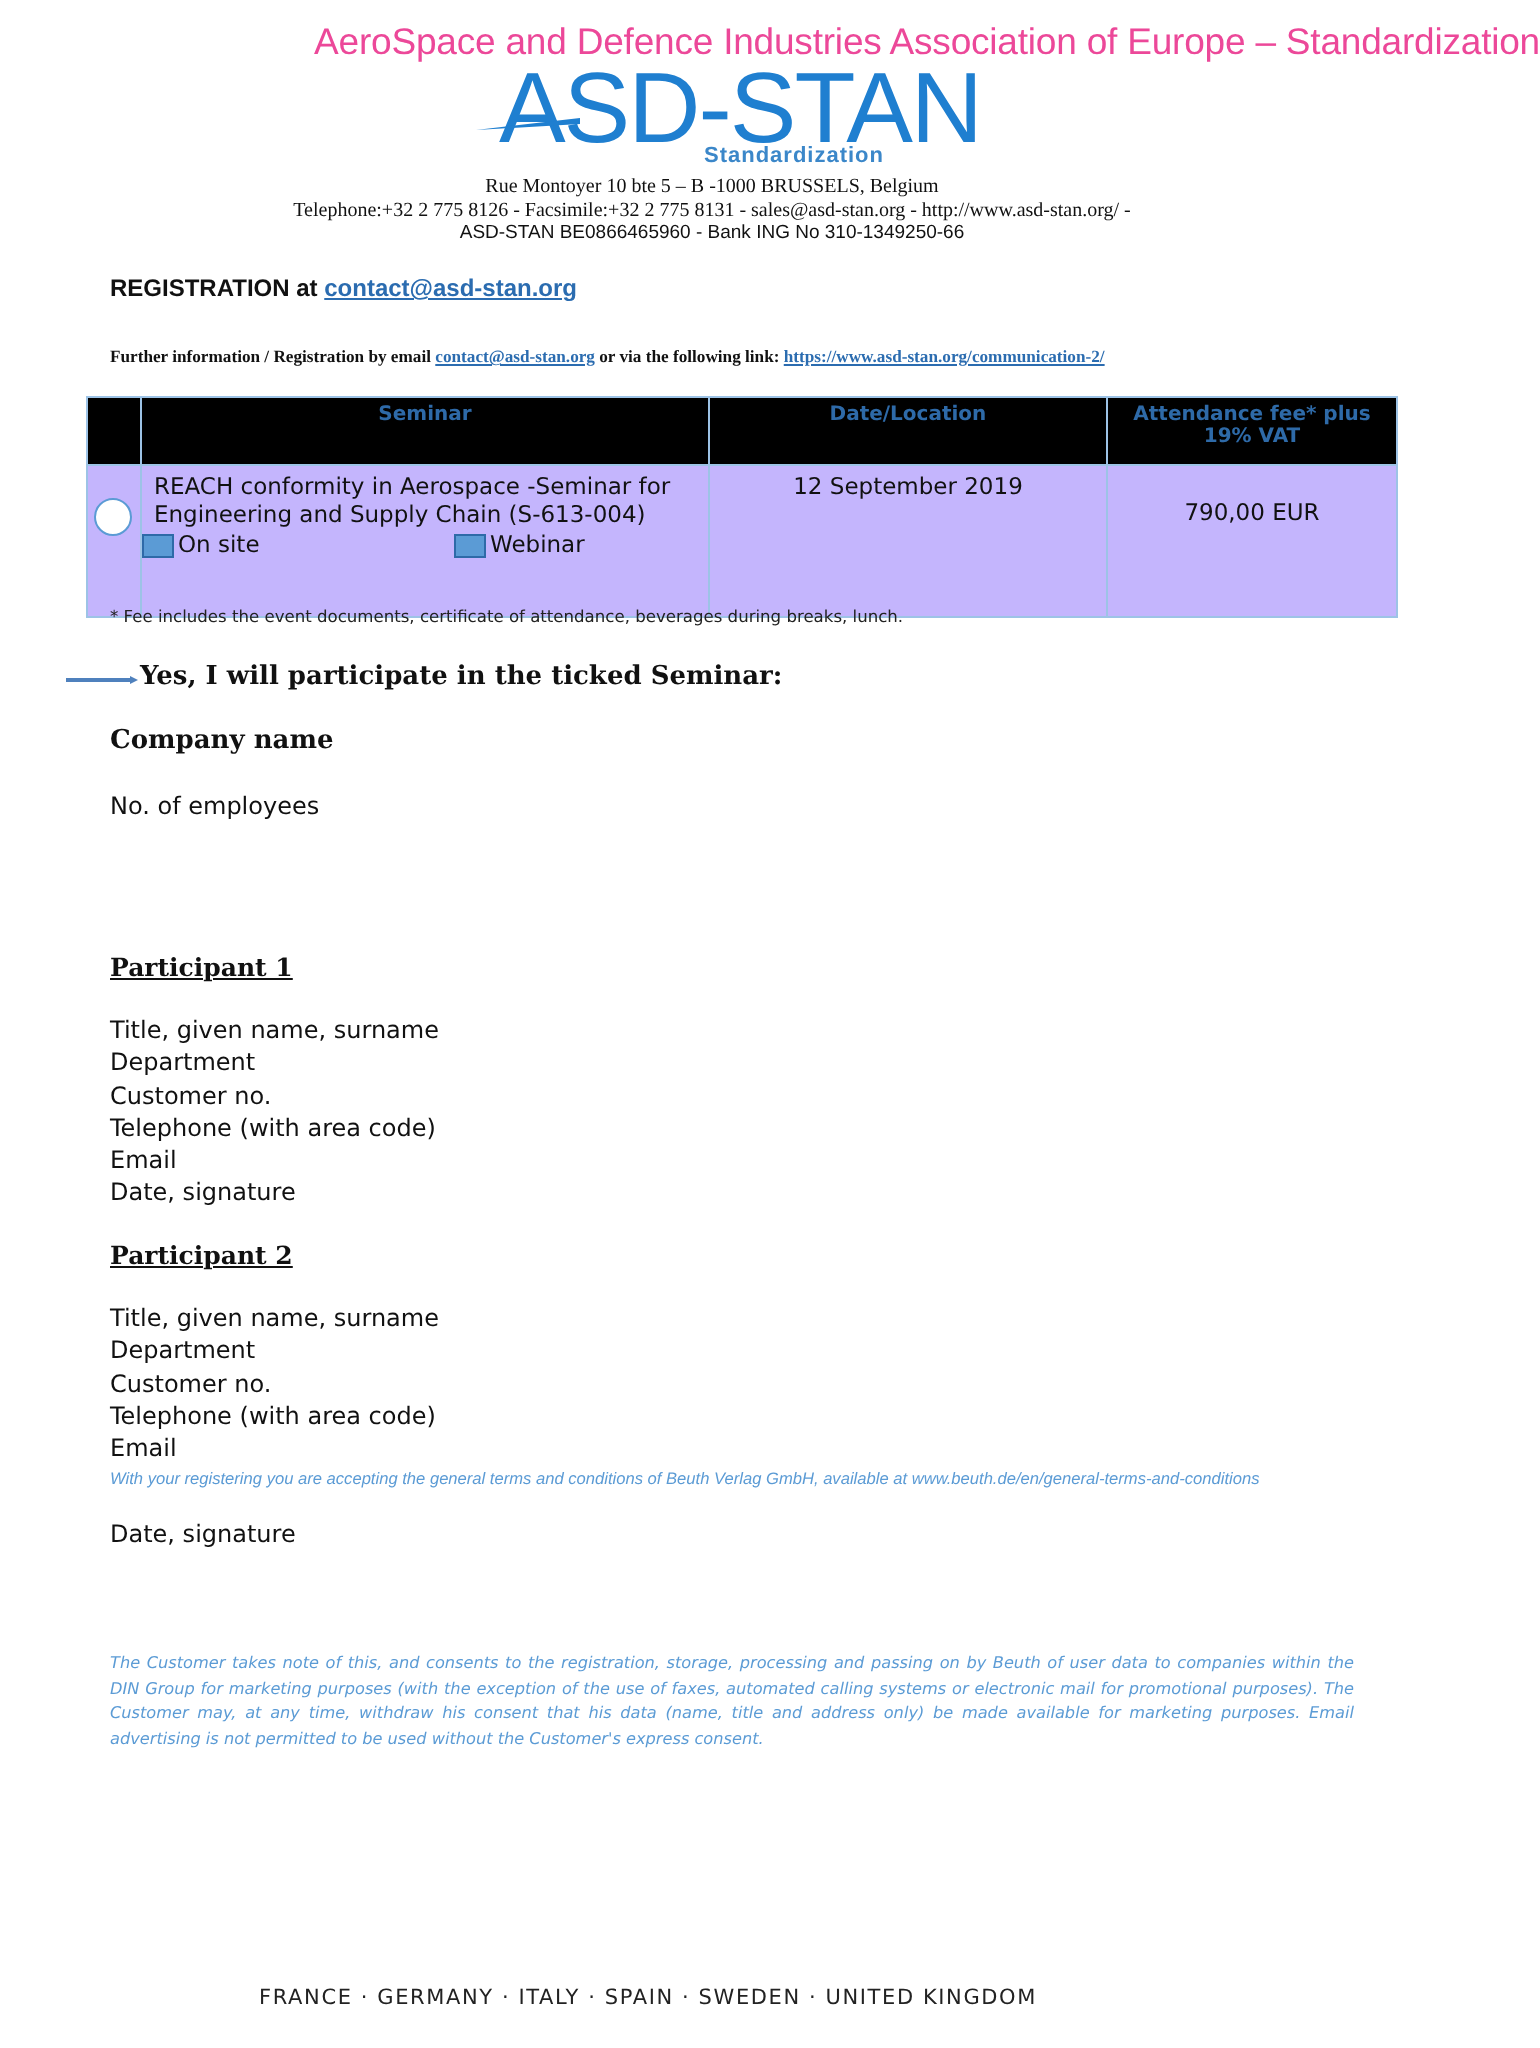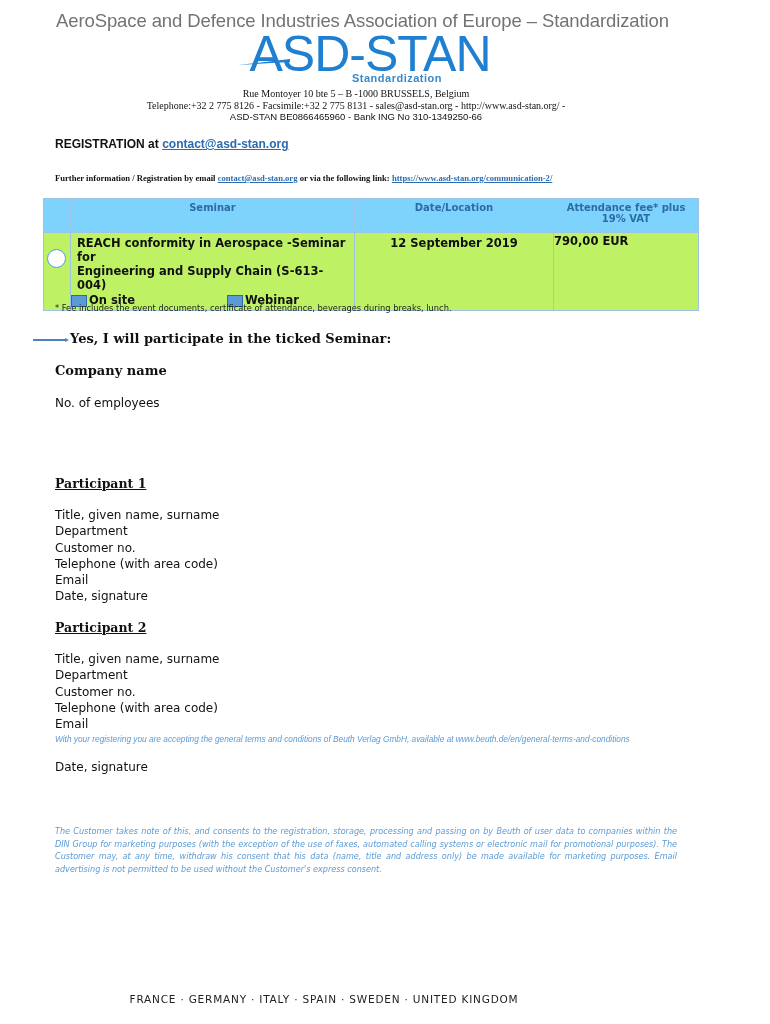--- a/index.html
+++ b/index.html
@@ -1,28 +1,28 @@
 <!DOCTYPE html>
 <html><head>
   <meta charset="utf-8">
   <style>
     html, body { margin: 0; padding: 0; background: #ffffff; }
     body { width: 770px; height: 1024px; position: relative; overflow: hidden; font-family: "Liberation Sans", sans-serif; color: #111; }
     .abs { position: absolute; }
-    .assoc-title { left: 0; width: 770px; text-align: left; padding-left: 56px; box-sizing: border-box; top: 10px; font-size: 18.5px; color: #737373; font-family: "Liberation Sans", sans-serif; letter-spacing: -0.1px; }
+    .assoc-title { left: 0; width: 770px; text-align: right; padding-left: 56px; box-sizing: border-box; top: 10px; font-size: 18.5px; color: #ec4899; font-family: "Liberation Sans", sans-serif; letter-spacing: -0.1px; }
     .logo { left: 230px; top: 29px; width: 280px; height: 50px; }
     .logo-sub { left: 0; width: 770px; text-align: center; top: 72px; font-size: 11px; color: #3b87c9; font-weight: bold; letter-spacing: 0.5px; padding-left: 12px; }
     .addr { left: 0; width: 712px; text-align: center; font-family: "Liberation Serif", serif; font-size: 10px; color: #111; }
     .reg { left: 55px; top: 137px; font-size: 12px; font-weight: bold; font-family: "Liberation Sans", sans-serif; text-align: right; }
     .reg a, .info a { color: #2b6cb0; text-decoration: underline; }
     .info { left: 55px; top: 173px; font-size: 8.6px; font-weight: bold; font-family: "Liberation Serif", serif; }
     table.sem { position: absolute; left: 43px; top: 198px; width: 656px; border-collapse: collapse; font-family: "DejaVu Sans", sans-serif; }
     table.sem td, table.sem th { border: 1px solid #9dc3e6; padding: 0; vertical-align: top; }
-    table.sem th { height: 30px; font-size: 10px; color: #2e6aa8; font-weight: bold; text-align: center; padding-top: 3px; background: #7dd3fc; }
-    table.sem tr.data td { background: #bef264; height: 59px; font-size: 11.5px; font-weight: bold; color: #111; }
+    table.sem th { height: 30px; font-size: 10px; color: #2e6aa8; font-weight: bold; text-align: center; padding-top: 3px; background: #000000; }
+    table.sem tr.data td { background: #c4b5fd; height: 59px; font-size: 11.5px; font-weight: normal; color: #111; }
     .radio { display: inline-block; width: 17px; height: 17px; border-radius: 50%; background: #fff; border: 1px solid #5b9bd5; margin: 16px 0 0 3px; }
     .cb { display: inline-block; width: 14px; height: 10px; background: #5b9bd5; border: 1px solid #2e6aa8; vertical-align: middle; margin-right: 2px; }
     .fee-note { left: 55px; top: 303px; font-size: 8.3px; color: #222; font-family: "DejaVu Sans", sans-serif; }
     .arrow { left: 33px; top: 338px; width: 36px; height: 4px; }
     .yes { left: 70px; top: 331px; font-size: 13px; font-weight: bold; font-family: "DejaVu Serif", serif; }
     .company { left: 55px; top: 363px; font-size: 13px; font-weight: bold; font-family: "DejaVu Serif", serif; }
     .lines { left: 55px; font-size: 12px; line-height: 16.3px; font-family: "DejaVu Sans", sans-serif; color: #111; }
     .phead { left: 55px; font-size: 12.5px; font-weight: bold; font-family: "DejaVu Serif", serif; text-decoration: underline; }
     .terms { left: 55px; top: 733px; width: 640px; font-size: 8.3px; font-style: italic; color: #5b9bd5; line-height: 13px; font-family: Liberation Sans, sans-serif; }
     .consent { left: 55px; top: 825px; width: 622px; font-size: 8.1px; font-style: italic; color: #5b9bd5; line-height: 12.5px; text-align: justify; font-family: "DejaVu Sans", sans-serif; }
@@ -70,21 +70,21 @@
       <div>REACH conformity in Aerospace -Seminar for</div>
       <div>Engineering and Supply Chain (S-613-004)</div>
       <div style="margin-top:1px; position:relative">
         <span class="cb" style="margin-left:-6px"></span><span>On site</span>
         <span style="position:absolute; left:150px">
           <span class="cb"></span><span>Webinar</span>
         </span>
       </div>
     </td>
     <td style="text-align:center; padding-top:3px">12 September 2019</td>
-    <td style="text-align:left; padding-top:1px">790,00 EUR</td>
+    <td style="text-align:center; padding-top:16px">790,00 EUR</td>
   </tr>
 </tbody>
   </table>
 
 <div class="abs fee-note">* Fee includes the event documents, certificate of attendance, beverages during breaks, lunch.</div>
 
 <svg class="abs arrow" viewBox="0 0 36 4">
   <rect x="0" y="1" width="32" height="2" fill="#4f81bd"></rect>
   <path d="M32 0 L36 2 L32 4 Z" fill="#4f81bd"></path>
 </svg>

